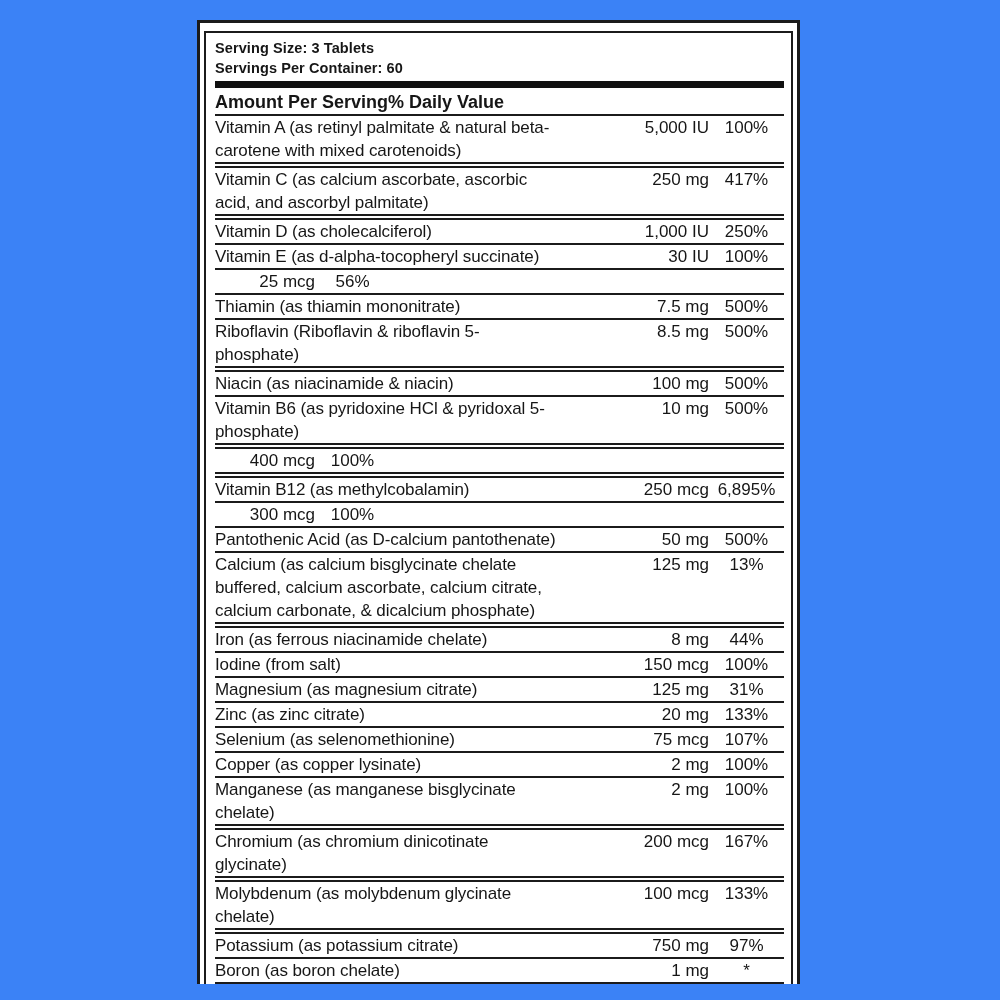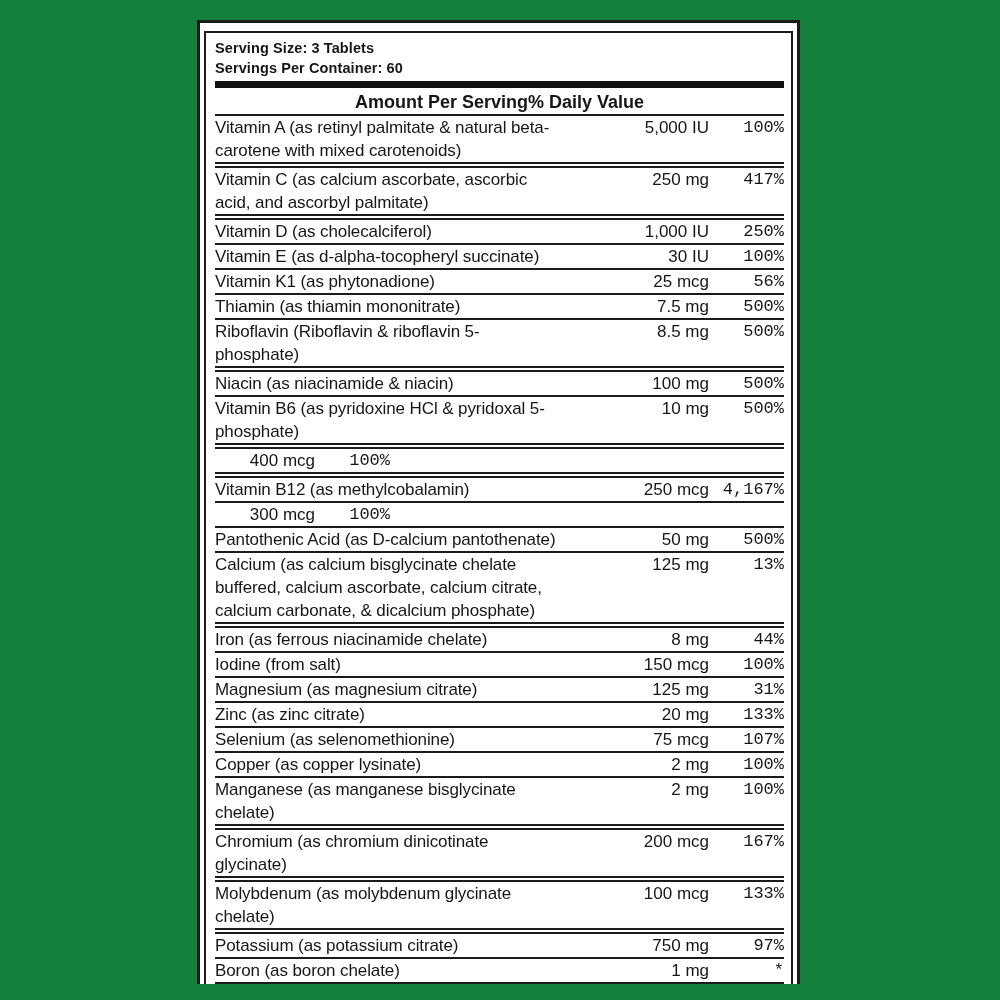--- a/index.html
+++ b/index.html
@@ -6,21 +6,21 @@
     margin: 0;
     padding: 0;
     background: #ffffff;
     font-family: "Liberation Sans", sans-serif;
     color: #161616;
   }
   .page {
     position: relative;
     width: 1000px;
     height: 1000px;
-    background: #15803d;
+    background: #3b82f6;
     overflow: hidden;
   }
   .label-outer {
     position: absolute;
     left: 197px;
     top: 20px;
     width: 603px;
     border: 3px solid #1b1b1b;
     border-bottom: none;
     background: #ffffff;
@@ -39,21 +39,21 @@
     letter-spacing: 0.1px;
     padding-top: 2px;
   }
   .thick-bar {
     height: 7px;
     background: #101010;
     margin-top: 4px;
   }
   .col-header {
     display: flex;
-    justify-content: center;
+    justify-content: flex-start;
     align-items: flex-end;
     font-weight: bold;
     font-size: 18px;
     line-height: 23px;
     padding-top: 3px;
     border-bottom: 2px solid #1b1b1b;
   }
   .row {
     display: flex;
     align-items: flex-start;
@@ -69,23 +69,22 @@
     white-space: pre-line;
     letter-spacing: -0.1px;
   }
   .amt {
     width: 100px;
     text-align: right;
     white-space: nowrap;
   }
   .pct {
     width: 75px;
-    text-align: right;
+    text-align: center;
     white-space: nowrap;
-    font-family: Liberation Mono, monospace;
   }
 </style>
 </head>
 <body>
 
 <div class="page">
   <div class="label-outer">
     <div class="label-inner">
 
       <div class="serving-line">Serving Size: 3 Tablets</div>
@@ -120,21 +119,20 @@
     <span class="pct">250%</span>
   </div>
 
   <div class="row">
     <span class="name">Vitamin E (as d-alpha-tocopheryl succinate)</span>
     <span class="amt">30 IU</span>
     <span class="pct">100%</span>
   </div>
 
   <div class="row">
-    <span class="name">Vitamin K1 (as phytonadione)</span>
     <span class="amt">25 mcg</span>
     <span class="pct">56%</span>
   </div>
 
   <div class="row">
     <span class="name">Thiamin (as thiamin mononitrate)</span>
     <span class="amt">7.5 mg</span>
     <span class="pct">500%</span>
   </div>
 
@@ -159,21 +157,21 @@
   </div>
 
   <div class="row multi">
     <span class="amt">400 mcg</span>
     <span class="pct">100%</span>
   </div>
 
   <div class="row">
     <span class="name">Vitamin B12 (as methylcobalamin)</span>
     <span class="amt">250 mcg</span>
-    <span class="pct">4,167%</span>
+    <span class="pct">6,895%</span>
   </div>
 
   <div class="row">
     <span class="amt">300 mcg</span>
     <span class="pct">100%</span>
   </div>
 
   <div class="row">
     <span class="name">Pantothenic Acid (as D-calcium pantothenate)</span>
     <span class="amt">50 mg</span>

